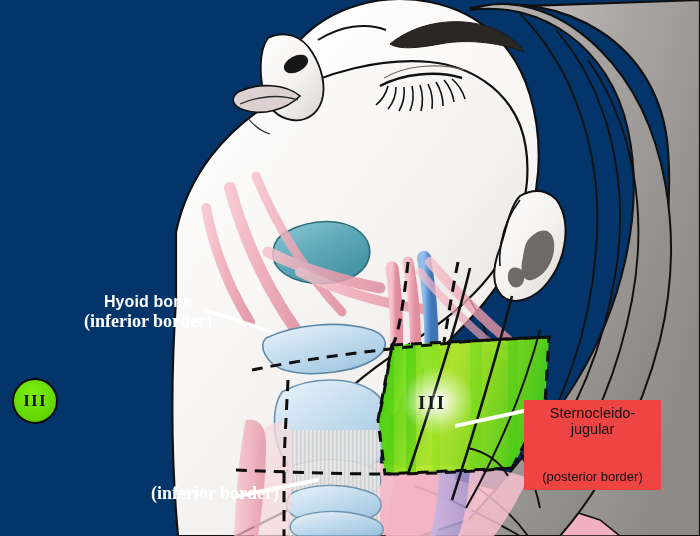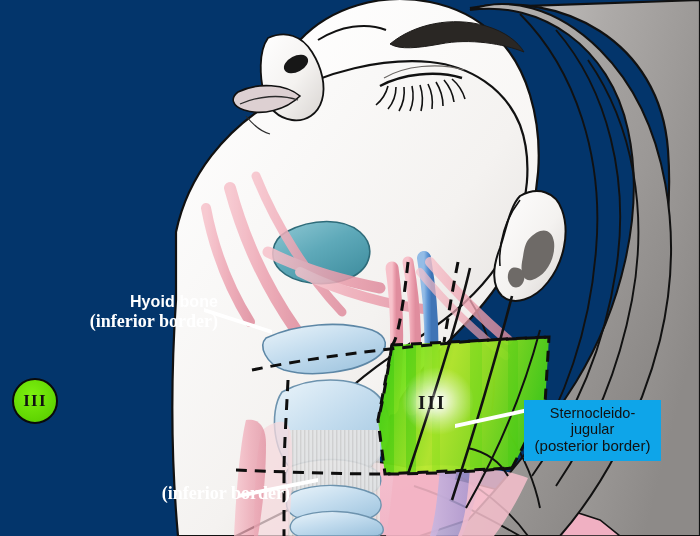--- a/index.html
+++ b/index.html
@@ -19,21 +19,21 @@
   }
   #art {
     position: absolute;
     inset: 0;
     width: 700px;
     height: 536px;
   }
   .label {
     position: absolute;
     color: #ffffff;
-    text-align: right;
+    text-align: center;
     line-height: 1.12;
     pointer-events: none;
     white-space: nowrap;
   }
   .label .main {
     display: block;
     font-size: 16px;
     font-weight: bold;
     letter-spacing: .1px;
   }
@@ -51,36 +51,37 @@
   #label-cricoid {
     left: 140px;
     top: 483px;
     width: 150px;
   }
   #callout-scm {
     position: absolute;
     left: 524px;
     top: 400px;
     width: 137px;
-    background: #0ea5e9;
+    background: #ef4444;
     color: #111111;
     text-align: center;
     padding: 5px 6px 6px 6px;
     line-height: 1.13;
     box-sizing: border-box;
   }
   #callout-scm .main {
     display: block;
     font-size: 14.5px;
     font-weight: normal;
   }
   #callout-scm .sub {
     display: block;
-    font-size: 15px;
+    font-size: 13px;
     font-weight: normal;
+    margin-top: 32px;
   }
   #legend {
     position: absolute;
     left: 12px;
     top: 378px;
     display: flex;
     align-items: center;
     gap: 13px;
   }
   #legend-swatch {

